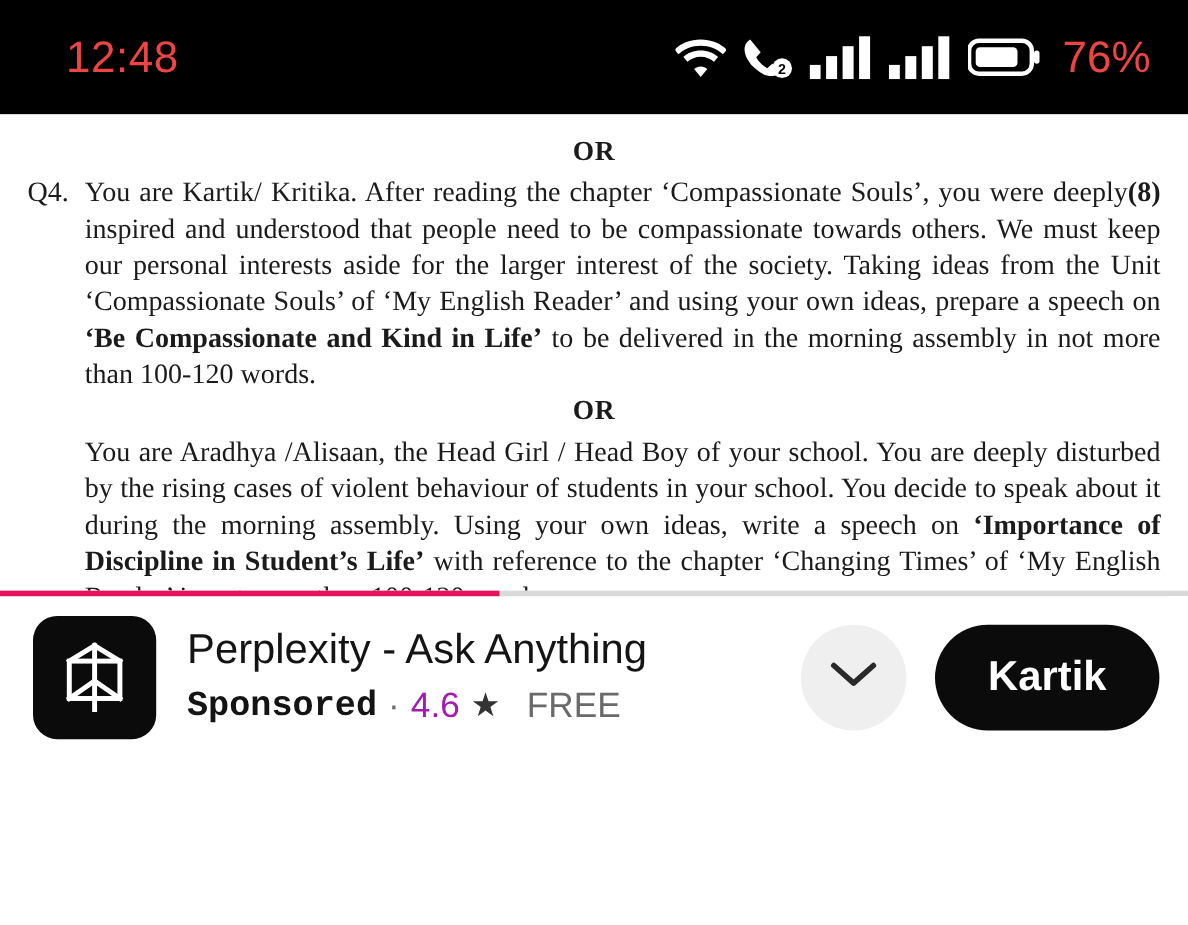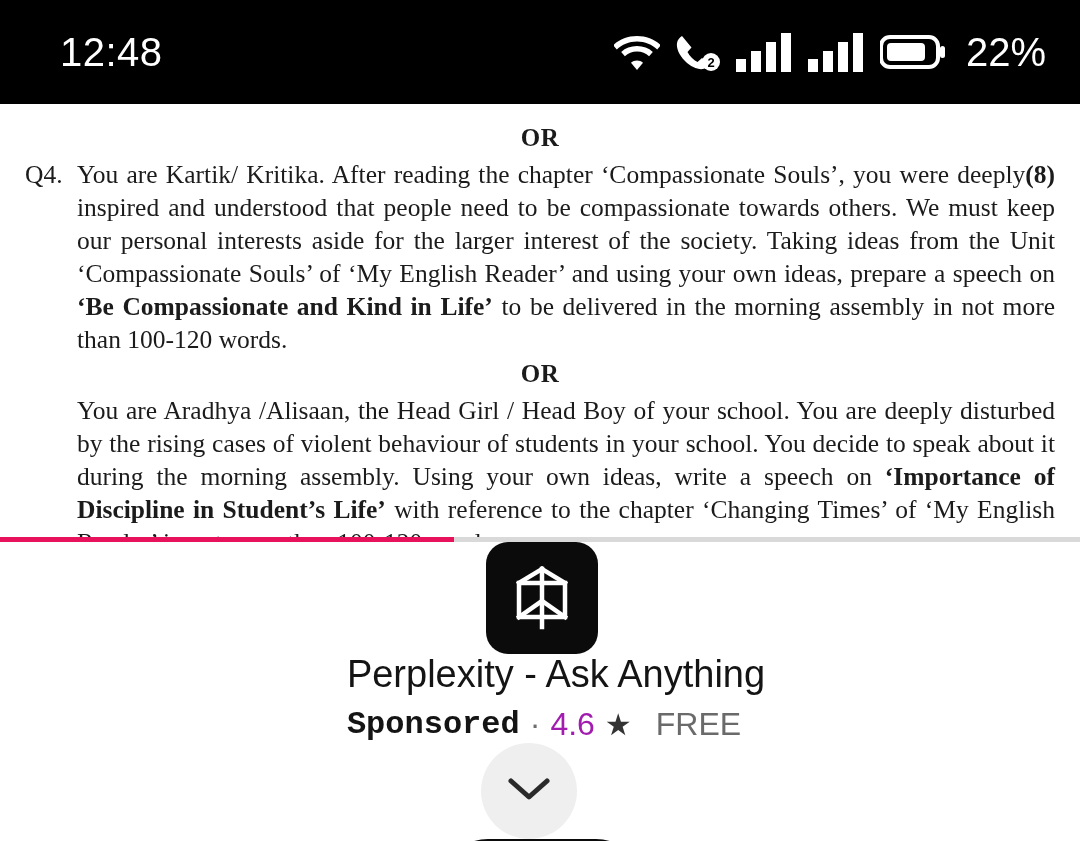--- a/index.html
+++ b/index.html
@@ -11,21 +11,21 @@
     width: 1080px;
     height: 841px;
     overflow: hidden;
     font-family: "Liberation Serif", serif;
   }
 
   
   .status-bar {
     height: 104px;
     background: #000000;
-    color: #ffffff;
+    color: #ef4444;
     display: flex;
     align-items: center;
     justify-content: space-between;
     padding: 0 34px 0 60px;
     box-sizing: border-box;
   }
   .status-time {
     font-family: "Liberation Sans", sans-serif;
     font-size: 40px;
     letter-spacing: 0.5px;
@@ -118,21 +118,20 @@
     position: absolute;
     top: 5px;
     left: 0;
     right: 0;
     bottom: 0;
     display: flex;
     align-items: center;
     padding: 0 26px 0 30px;
     box-sizing: border-box;
     font-family: "Liberation Sans", sans-serif;
-    flex-direction: column;
   }
   .ad-icon {
     width: 112px;
     height: 112px;
     border-radius: 22px;
     background: #0b0b0b;
     display: flex;
     align-items: center;
     justify-content: center;
     flex: 0 0 112px;
@@ -240,21 +239,21 @@
     </span>
 
     <span>
       <svg width="66" height="36" viewBox="0 0 66 36">
         <rect x="1" y="3" width="57" height="30" rx="9" ry="9" fill="none" stroke="#fff" stroke-width="4"></rect>
         <rect x="7" y="9" width="38" height="18" rx="4" ry="4" fill="#fff"></rect>
         <rect x="60" y="12" width="5" height="12" rx="2.5" fill="#fff"></rect>
       </svg>
     </span>
 
-    <span class="battery-pct">22%</span>
+    <span class="battery-pct">76%</span>
   </div>
 </div>
 
 <div class="page">
   <div class="doc">
 
     <div class="center">OR</div>
 
 
     <div class="qrow">

